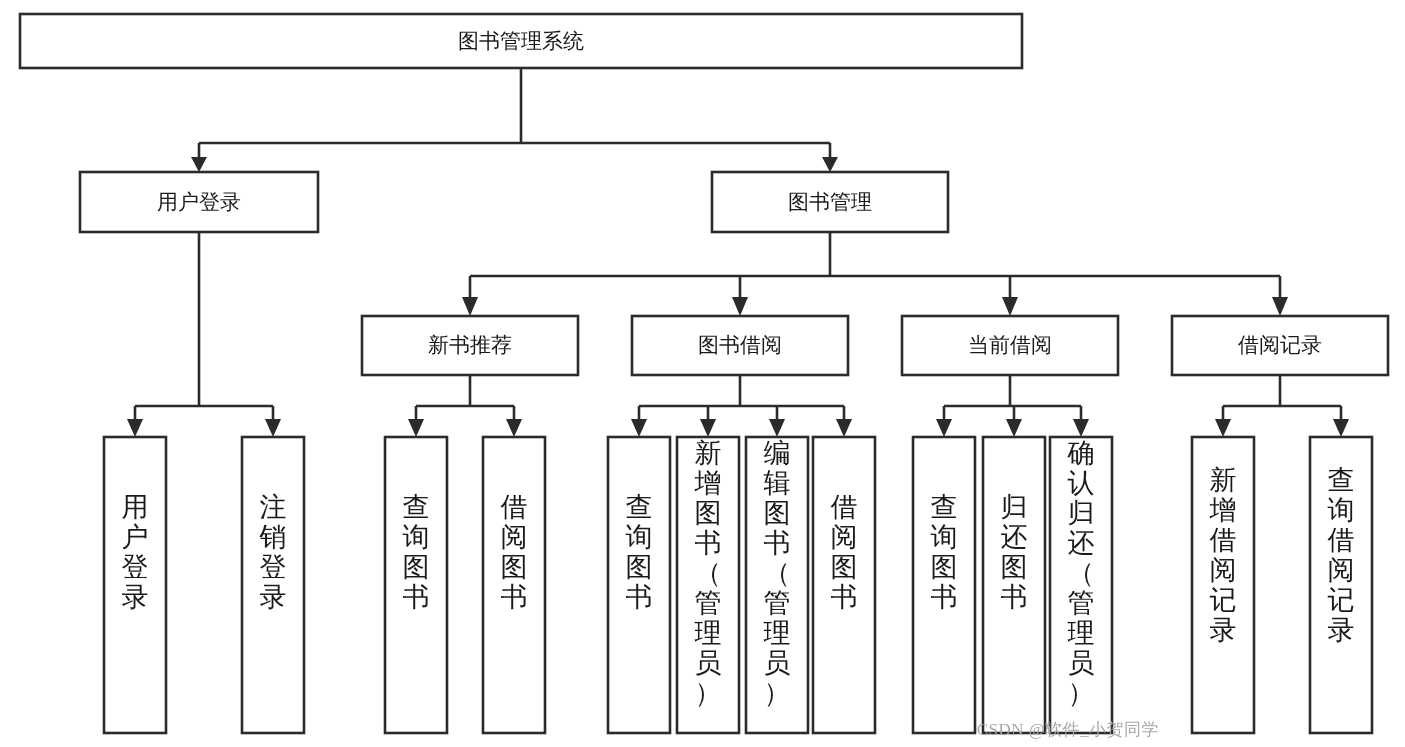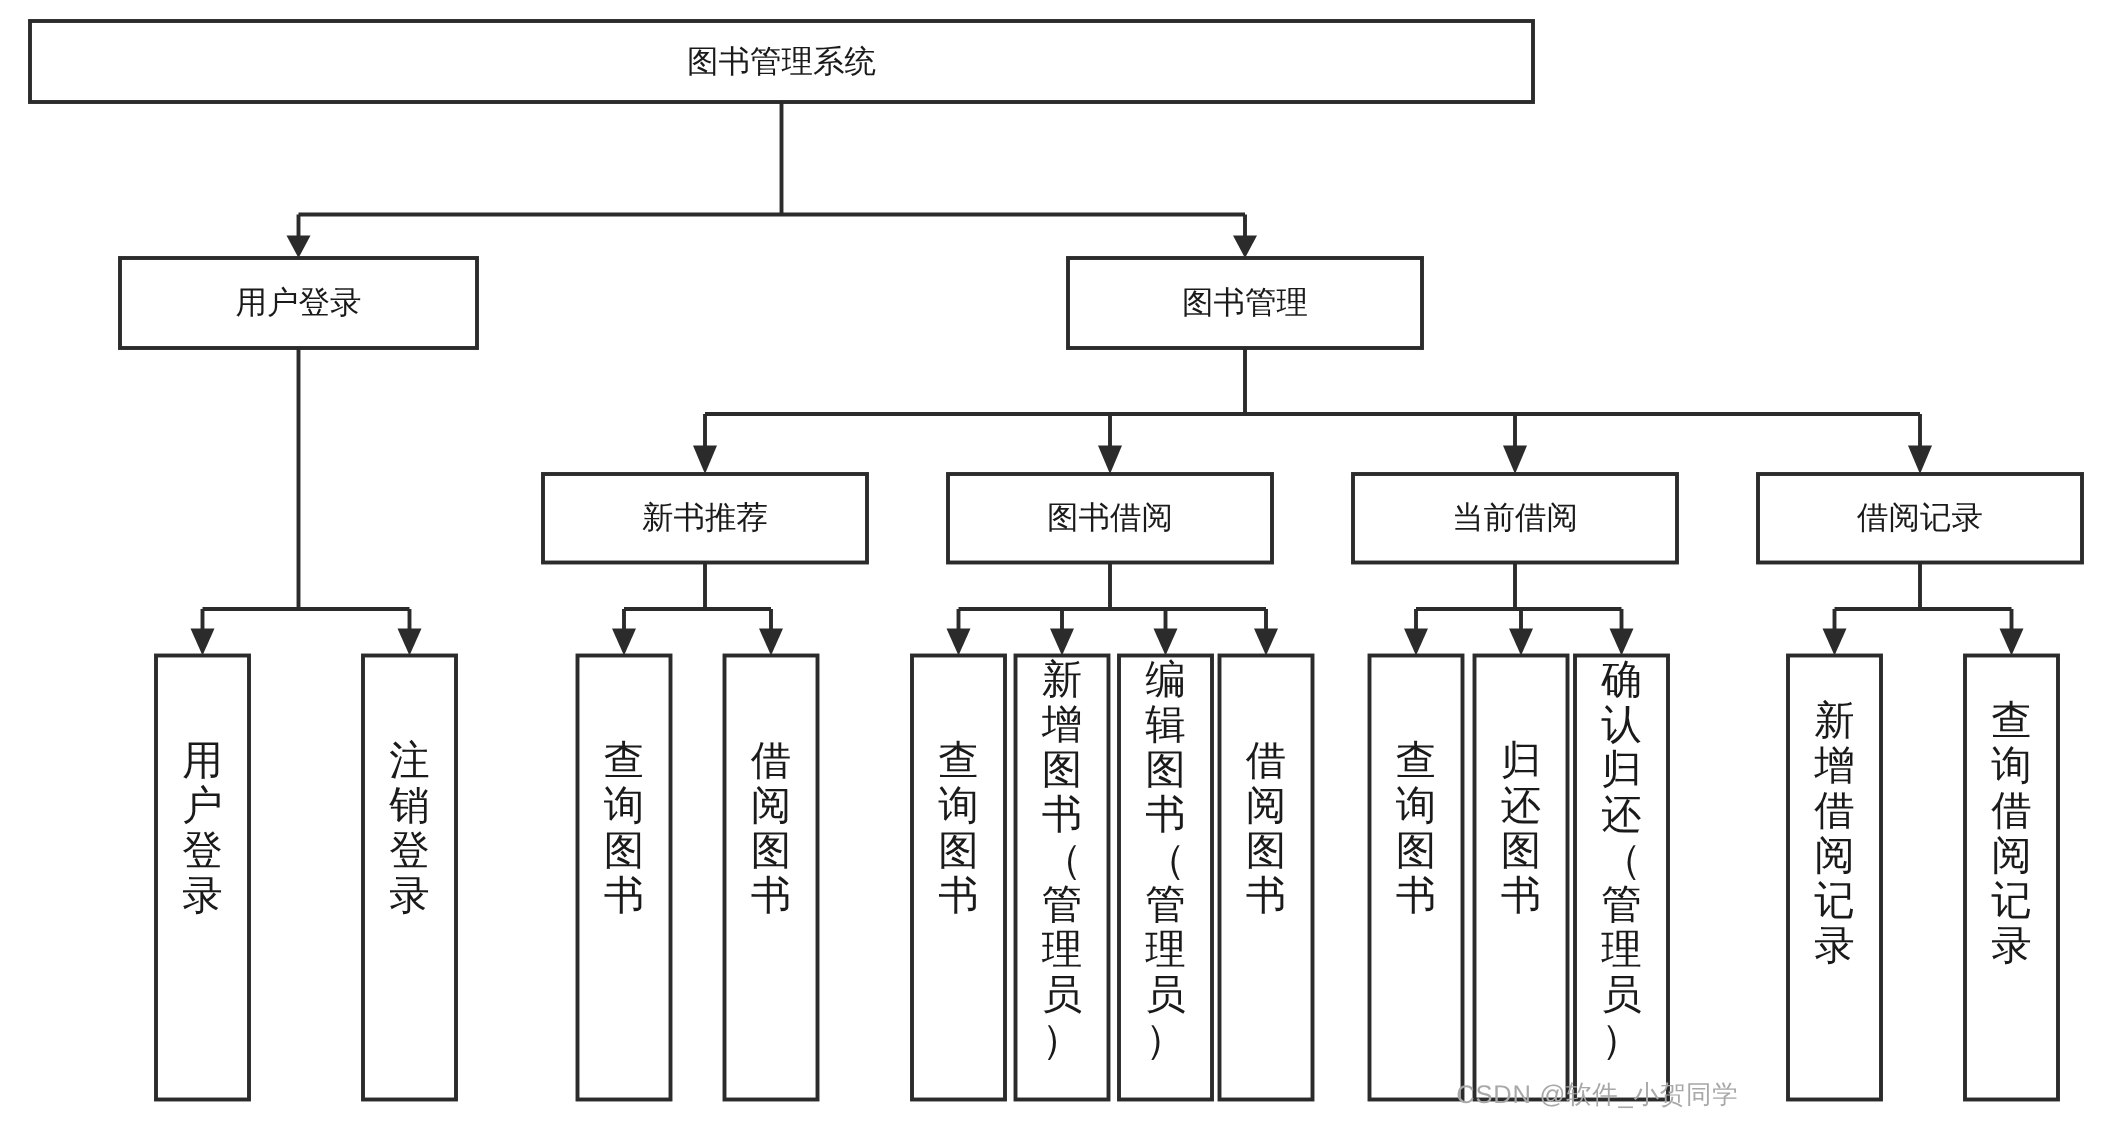--- a/index.html
+++ b/index.html
@@ -51,21 +51,21 @@
   .node-label-v {
     fill: #1a1a1a;
     font-family: "DejaVu Sans", "Liberation Sans", sans-serif;
     font-size: 27px;
     text-anchor: middle;
   }
   .watermark {
     position: absolute;
     right: 8px;
     bottom: 6px;
-    font-family: Liberation Sans, sans-serif;
+    font-family: Liberation Serif, serif;
     font-size: 17px;
     color: #a8a8a8;
     white-space: nowrap;
     letter-spacing: 0.5px;
   }
 </style>
 </head>
 <body>
 
 <div id="diagram-root">

